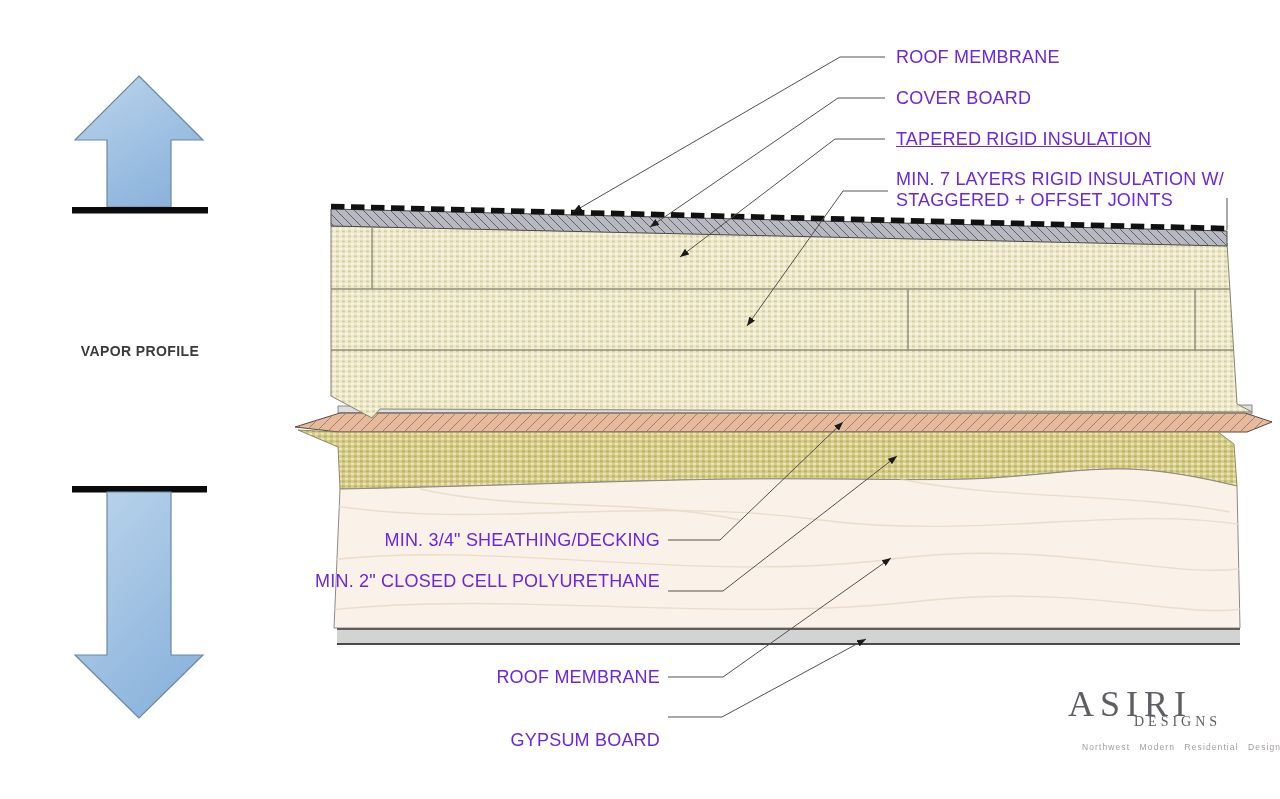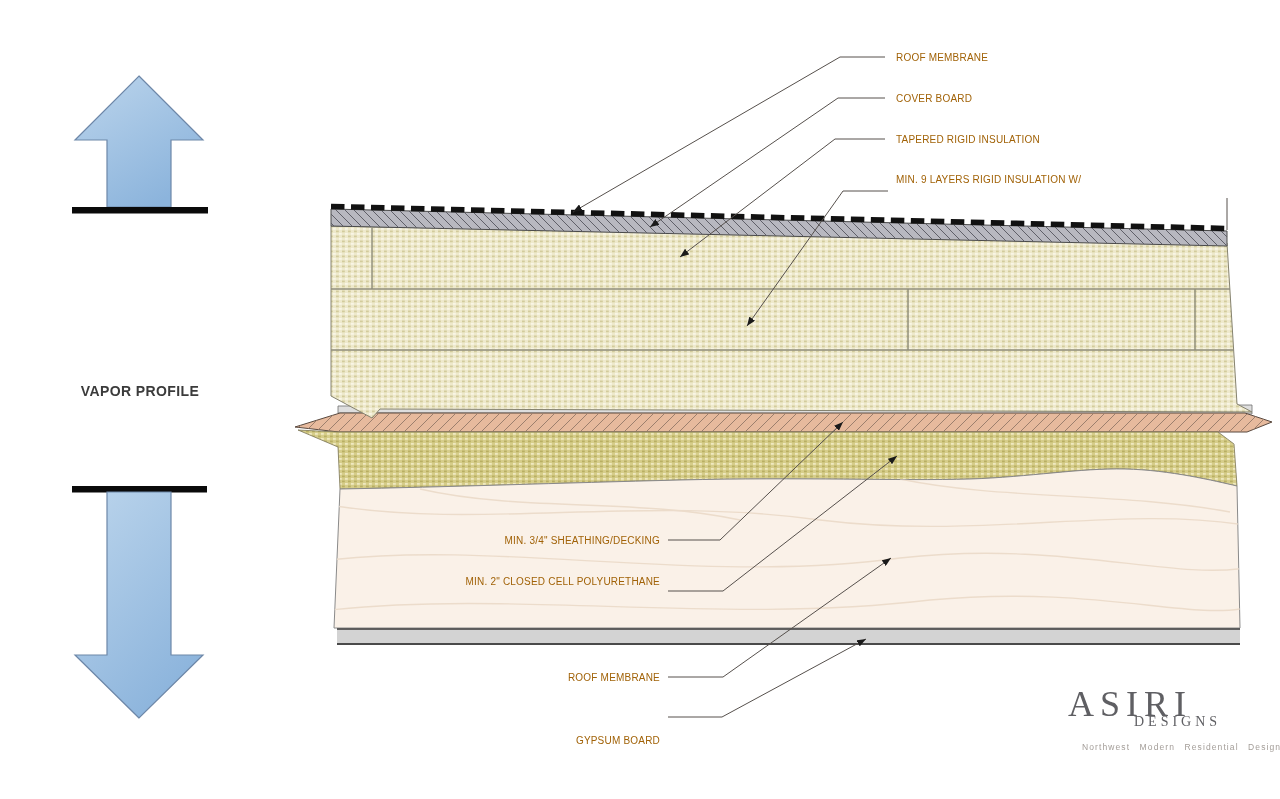--- a/index.html
+++ b/index.html
@@ -1,22 +1,22 @@
 <!DOCTYPE html>
 <html><head>
 <meta charset="utf-8">
 <style>
   html,body{margin:0;padding:0;background:#ffffff;}
   #canvas{position:relative;width:1280px;height:799px;background:#ffffff;overflow:hidden;
           font-family:"Liberation Sans",sans-serif;}
   #drawing{position:absolute;left:0;top:0;}
-  .callout{position:absolute;font-size:10px;color:#a16207;letter-spacing:.2px;line-height:21px;white-space:nowrap;}
+  .callout{position:absolute;font-size:18px;color:#6d28d9;letter-spacing:.2px;line-height:21px;white-space:nowrap;}
   .callout.right{text-align:right;}
   .vapor-label{position:absolute;left:58px;top:343px;width:164px;text-align:center;
-               font-size:14px;font-weight:bold;color:#3b3b3b;letter-spacing:.4px;margin-top:40px;}
+               font-size:14px;font-weight:bold;color:#3b3b3b;letter-spacing:.4px;}
   .logo{position:absolute;left:1068px;top:690px;width:200px;color:#5f5f63;}
   .logo-name{font-family:"Liberation Serif",serif;font-size:36px;letter-spacing:6px;line-height:28px;}
   .logo-suffix{font-family:"Liberation Serif",serif;font-size:14px;letter-spacing:4px;line-height:19px;
                margin-left:66px;margin-top:-6px;}
   .logo-tagline{font-size:8.5px;color:#a39d98;letter-spacing:1.1px;word-spacing:6px;margin-top:11px;margin-left:14px;white-space:nowrap;}
 </style>
 </head>
 <body>
 
 <div id="canvas">
@@ -124,23 +124,24 @@
       <path d="M668,591 L723,591 L897,456" marker-end="url(#arrowhead)"></path>
       <path d="M668,677 L723,677 L891,558" marker-end="url(#arrowhead)"></path>
       <path d="M668,717 L722,717 L866,639" marker-end="url(#arrowhead)"></path>
     </g>
   </svg>
 
   <div class="vapor-label">VAPOR PROFILE</div>
 
   <div class="callout" style="left:896px;top:47px;">ROOF MEMBRANE</div>
   <div class="callout" style="left:896px;top:88px;">COVER BOARD</div>
-  <div class="callout" style="left:896px;top:129px;">TAPERED RIGID INSULATION</div>
+  <div class="callout" style="left:896px;top:129px;text-decoration:underline;">TAPERED RIGID INSULATION</div>
   <div class="callout" style="left:896px;top:169px;">
-    <div>MIN. 9 LAYERS RIGID INSULATION W/</div>
+    <div>MIN. 7 LAYERS RIGID INSULATION W/</div>
+    <div>STAGGERED + OFFSET JOINTS</div>
   </div>
 
   <div class="callout right" style="right:620px;top:530px;">MIN. 3/4" SHEATHING/DECKING</div>
   <div class="callout right" style="right:620px;top:571px;">
     <div>MIN. 2" CLOSED CELL POLYURETHANE</div>
   </div>
   <div class="callout right" style="right:620px;top:667px;">ROOF MEMBRANE</div>
   <div class="callout right" style="right:620px;top:730px;">GYPSUM BOARD</div>
 
   <div class="logo">

